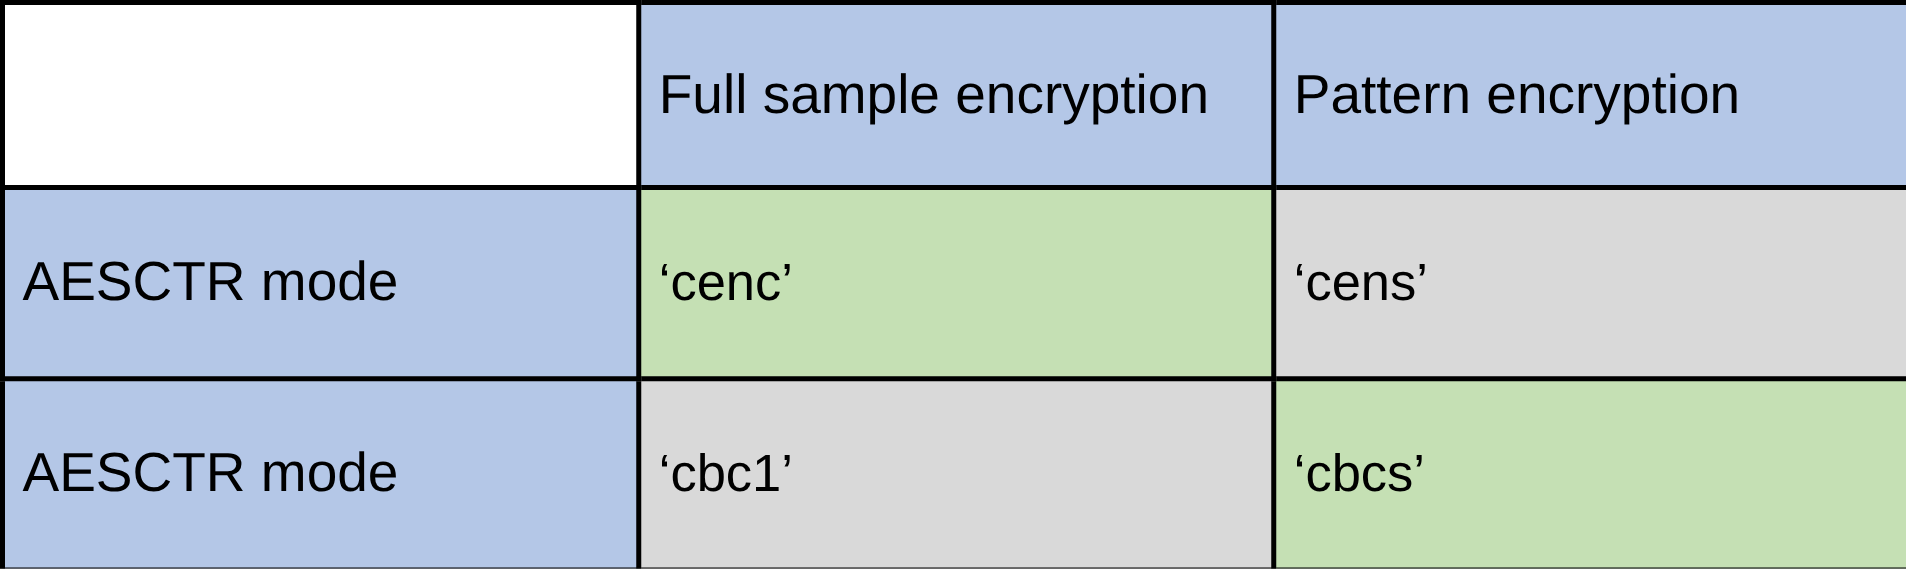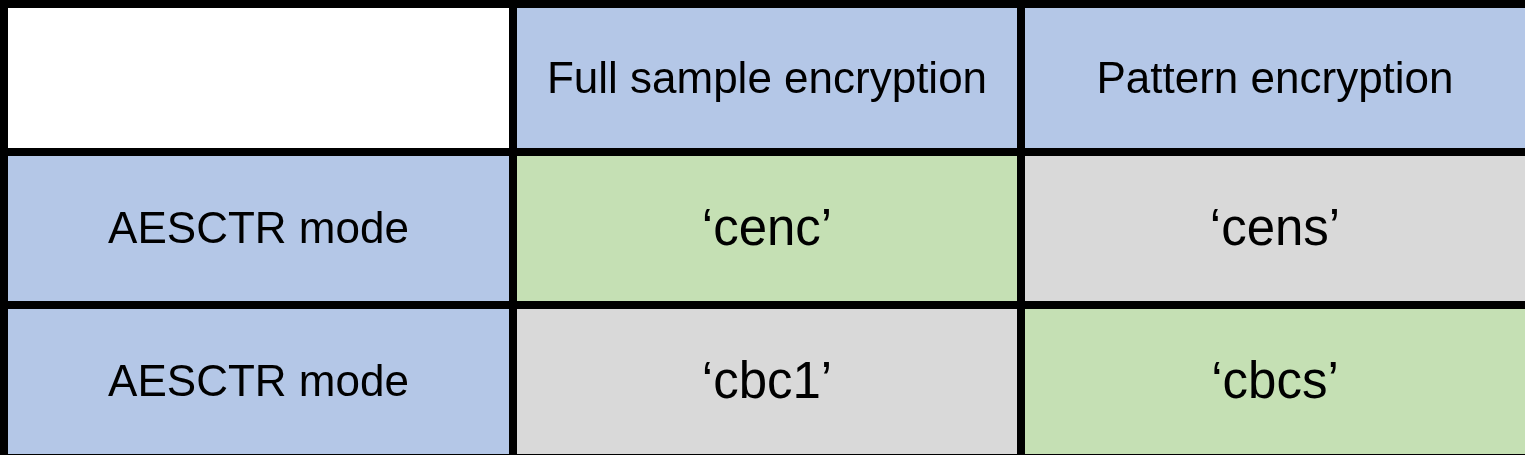--- a/index.html
+++ b/index.html
@@ -25,46 +25,46 @@
   }
   table.matrix col.c0 { width: 509px; }
   table.matrix col.c1 { width: 508px; }
   table.matrix col.c2 { width: 508px; }
 
   table.matrix tr.r-head { height: 148px; }
   table.matrix tr.r-body { height: 153px; }
 
   table.matrix td {
     padding: 0 14px;
-    text-align: center;
+    text-align: left;
     vertical-align: middle;
     color: #000000;
     font-weight: 400;
     line-height: 1.15;
     box-sizing: border-box;
-    border: 8px solid #000000;
+    border: 4px solid #000000;
     white-space: nowrap;
   }
 
   
   td.corner {
     background: #ffffff;
     border: none;
     border-right: 0;
     border-bottom: 0;
   }
 
   td.hdr-col,
   td.hdr-row {
     background: #b4c7e7;
     font-size: 44px;
   }
 
   td.val {
-    font-size: 51px;
+    font-size: 42px;
   }
   td.val.green { background: #c5e0b4; }
   td.val.gray  { background: #d9d9d9; }
 </style>
 </head>
 <body>
 
 <div id="table-wrap">
   <table class="matrix">
     <colgroup>

